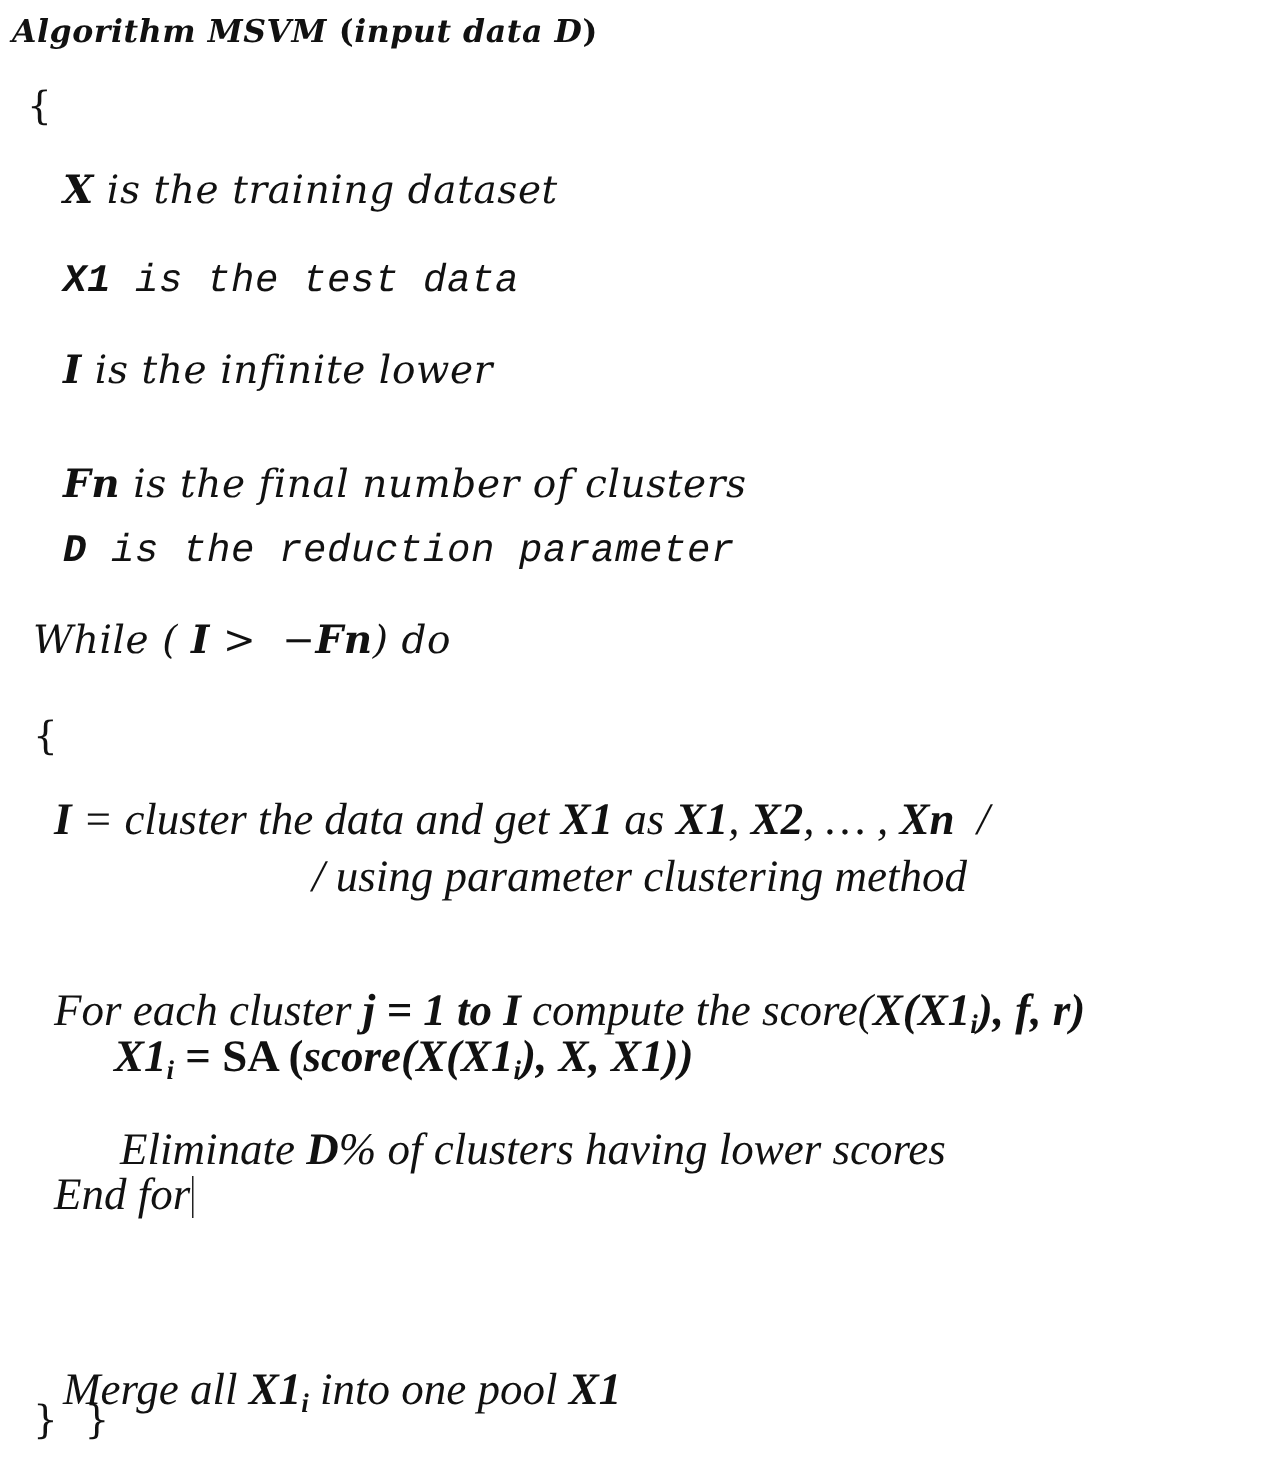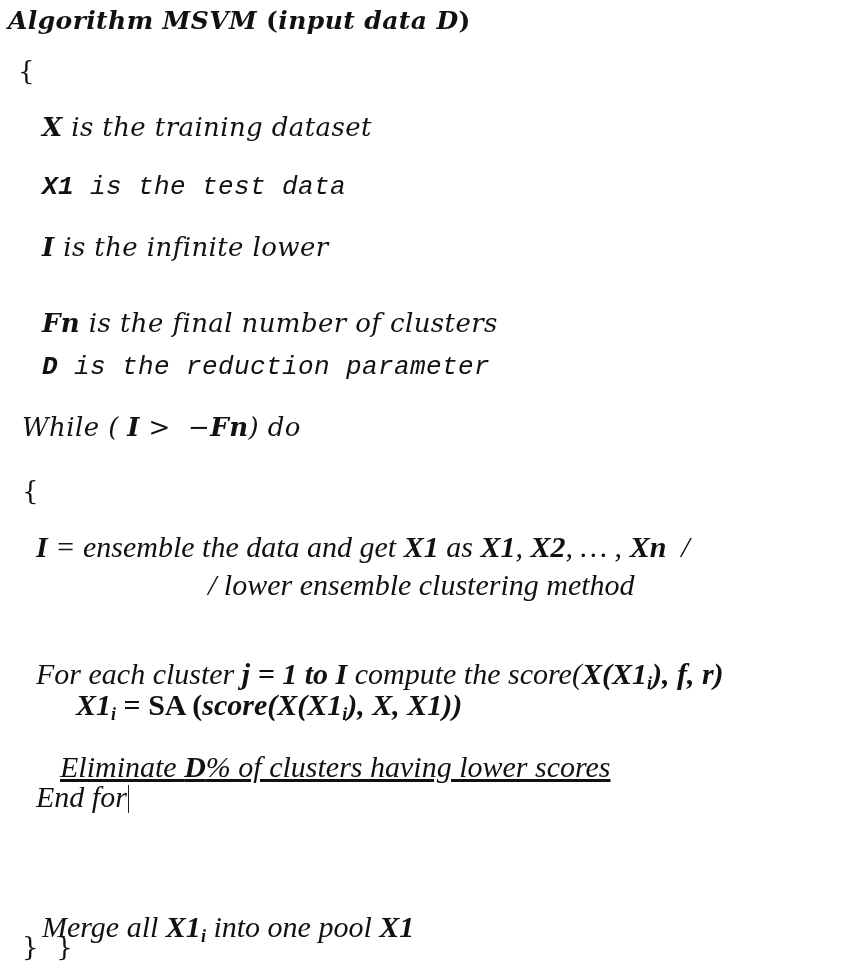--- a/index.html
+++ b/index.html
@@ -5,21 +5,21 @@
   html, body { margin: 0; padding: 0; background: #ffffff; }
   body {
     width: 857px; height: 975px; position: relative; overflow: hidden;
     font-family: "DejaVu Serif", "Liberation Serif", serif;
     color: #111111;
   }
   .line {
     position: absolute; white-space: pre; font-style: italic;
     font-size: 26px; line-height: 30px; letter-spacing: 0.4px;
   }
-  .title { font-weight: bold; font-size: 25px; }
+  .title { font-weight: bold; font-size: 21px; }
   .b { font-weight: bold; }
   .up { font-style: normal; }
   .narrow { font-family: "Liberation Serif", serif; font-size: 30px; letter-spacing: 0; }
   sub { font-size: 0.6em; vertical-align: -0.3em; line-height: 0; }
   .caret { display: inline-block; width: 1px; height: 28px; background: #222; vertical-align: -6px; margin-left: 1px; }
 </style>
 </head>
 <body>
 
 <div>
@@ -31,28 +31,28 @@
   <div class="line" style="left:42px; top:112px;"><span class="b">X</span><span> is the training dataset</span></div>
   <div class="line" style="left:42px; top:172px;font-family:Liberation Mono, monospace;"><span class="b">X1</span><span> is the test data</span></div>
   <div class="line" style="left:42px; top:232px;"><span class="b">I</span><span> is the infinite lower</span></div>
   <div class="line" style="left:42px; top:308px;font-style:italic;"><span class="b">Fn</span><span> is the final number of clusters</span></div>
   <div class="line" style="left:42px; top:352px;font-family:Liberation Mono, monospace;"><span class="b">D</span><span> is the reduction parameter</span></div>
 
   <div class="line" style="left:22px; top:412px;"><span>While ( </span><span class="b">I</span><span class="up"> &gt;  −</span><span class="b">Fn</span><span>) do</span></div>
 
   <div class="line up" style="left:22px; top:476px;">{</div>
 
-  <div class="line narrow" style="left:36px; top:532px;"><span class="b">I</span><span> = ensemble the data and get </span><span class="b">X1</span><span> as </span><span class="b">X1</span><span>, </span><span class="b">X2</span><span>, … , </span><span class="b">Xn</span><span>  /</span></div>
-  <div class="line narrow" style="left:208px; top:570px;">/ lower ensemble clustering method</div>
+  <div class="line narrow" style="left:36px; top:532px;"><span class="b">I</span><span> = cluster the data and get </span><span class="b">X1</span><span> as </span><span class="b">X1</span><span>, </span><span class="b">X2</span><span>, … , </span><span class="b">Xn</span><span>  /</span></div>
+  <div class="line narrow" style="left:208px; top:570px;">/ using parameter clustering method</div>
 
   <div class="line narrow" style="left:36px; top:630px;margin-top:29px;"><span>For each cluster </span><span class="b">j</span><span class="b"> = 1 to I</span><span> compute the score(</span><span class="b">X(X1</span><sub class="b">i</sub><span class="b">), f, r)</span></div>
 
   <div class="line narrow b" style="left:76px; top:690px;"><span>X1</span><sub>i</sub><span class="up"> = SA (</span><span>score</span><span>(X(X1</span><sub>i</sub><span>), X, X1))</span></div>
 
-  <div class="line narrow" style="left:60px; top:752px;text-decoration:underline;"><span>Eliminate </span><span class="b">D</span><span>% of clusters having lower scores</span></div>
+  <div class="line narrow" style="left:80px; top:752px;"><span>Eliminate </span><span class="b">D</span><span>% of clusters having lower scores</span></div>
 
   <div class="line narrow" style="left:36px; top:782px;"><span>End for</span><span class="caret"></span></div>
 
   <div class="line narrow" style="left:42px; top:872px;margin-top:40px;"><span>Merge all </span><span class="b">X1</span><sub class="b">i</sub><span> into one pool </span><span class="b">X1</span></div>
 
   <div class="line up" style="left:22px; top:932px;">}  }</div>
 
 </div>
 
 </body></html>

